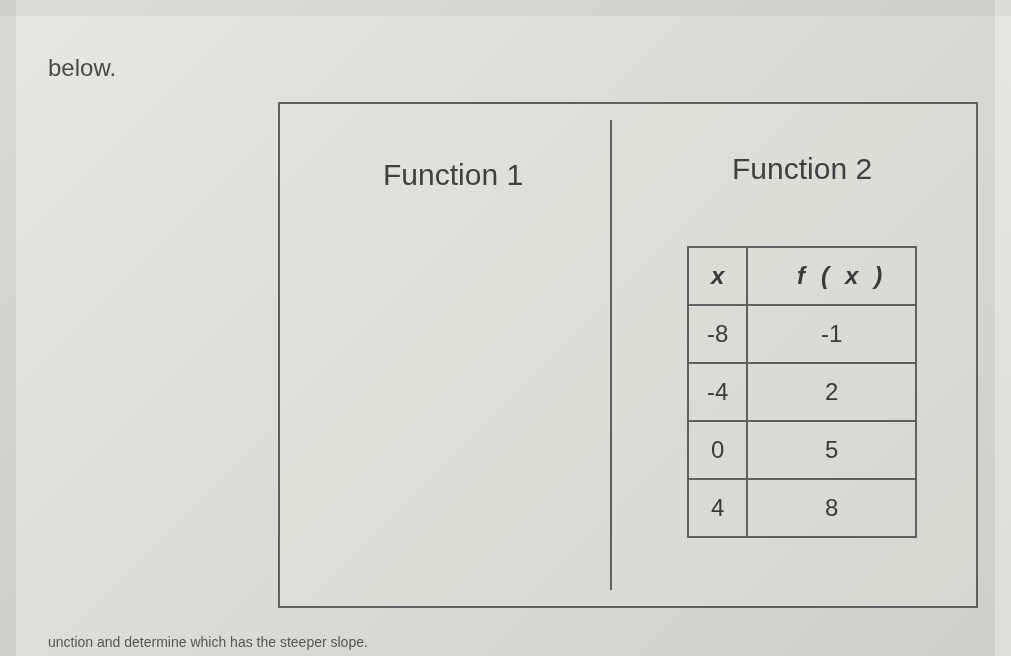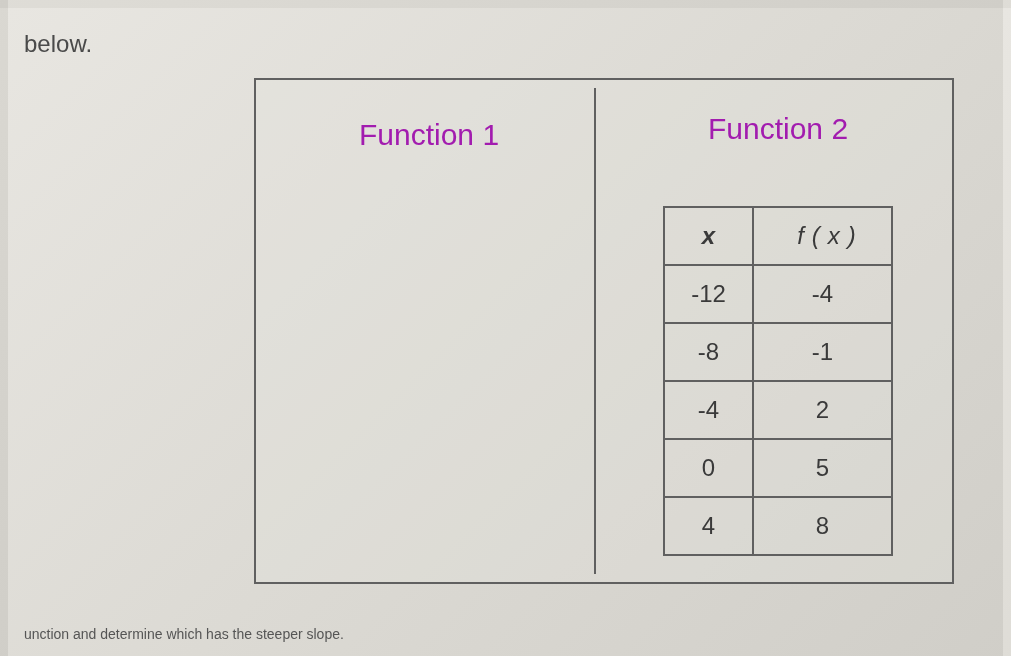--- a/index.html
+++ b/index.html
@@ -1,16 +1,16 @@
 <!DOCTYPE html>
 <html><head>
   <meta charset="utf-8">
   <style>
     * {
-      margin: 8px;
+      margin: 16px;
       padding: 0;
       box-sizing: border-box;
     }
     body {
       width: 1011px;
       height: 656px;
       background: linear-gradient(135deg, #e8e6e1 0%, #dcdad4 50%, #d0cec8 100%);
       font-family: Verdana, Geneva, sans-serif;
       color: #3a3a3a;
       position: relative;
@@ -48,21 +48,21 @@
       flex-direction: column;
     }
     .col-right {
       width: 50%;
       padding: 16px 28px 28px 28px;
       display: flex;
       flex-direction: column;
     }
     .heading {
       font-size: 30px;
-      color: #a21caf;
+      color: #404040;
       text-align: center;
       margin-bottom: 40px;
     }
     .intercepts {
       margin-top: 130px;
       font-size: 26px;
       line-height: 1.8;
       color: #3a3a3a;
     }
     .intercepts div {
@@ -85,45 +85,41 @@
     }
     .data-table th {
       font-weight: normal;
     }
     .data-table th.x-col {
       font-style: italic;
       font-weight: bold;
     }
     .data-table th.fx-col {
       font-style: italic;
-      font-weight: normal;
+      font-weight: bold;
     }
   </style>
 </head>
 <body>
 
 <div class="top-text">below.</div>
 
 <div class="main-box">
   <div class="col-left">
     <div class="heading">Function 1</div>
     <div class="intercepts">
     </div>
   </div>
   <div class="col-right">
     <div class="heading">Function 2</div>
     <table class="data-table">
       <tbody>
           <tr>
         <th class="x-col">x</th>
         <th class="fx-col"><span class="ital">f</span>(<span class="ital">x</span>)</th>
-      </tr>
-      <tr>
-        <td>-12</td>
-        <td>-4</td>
       </tr>
       <tr>
         <td>-8</td>
         <td>-1</td>
       </tr>
       <tr>
         <td>-4</td>
         <td>2</td>
       </tr>
       <tr>

